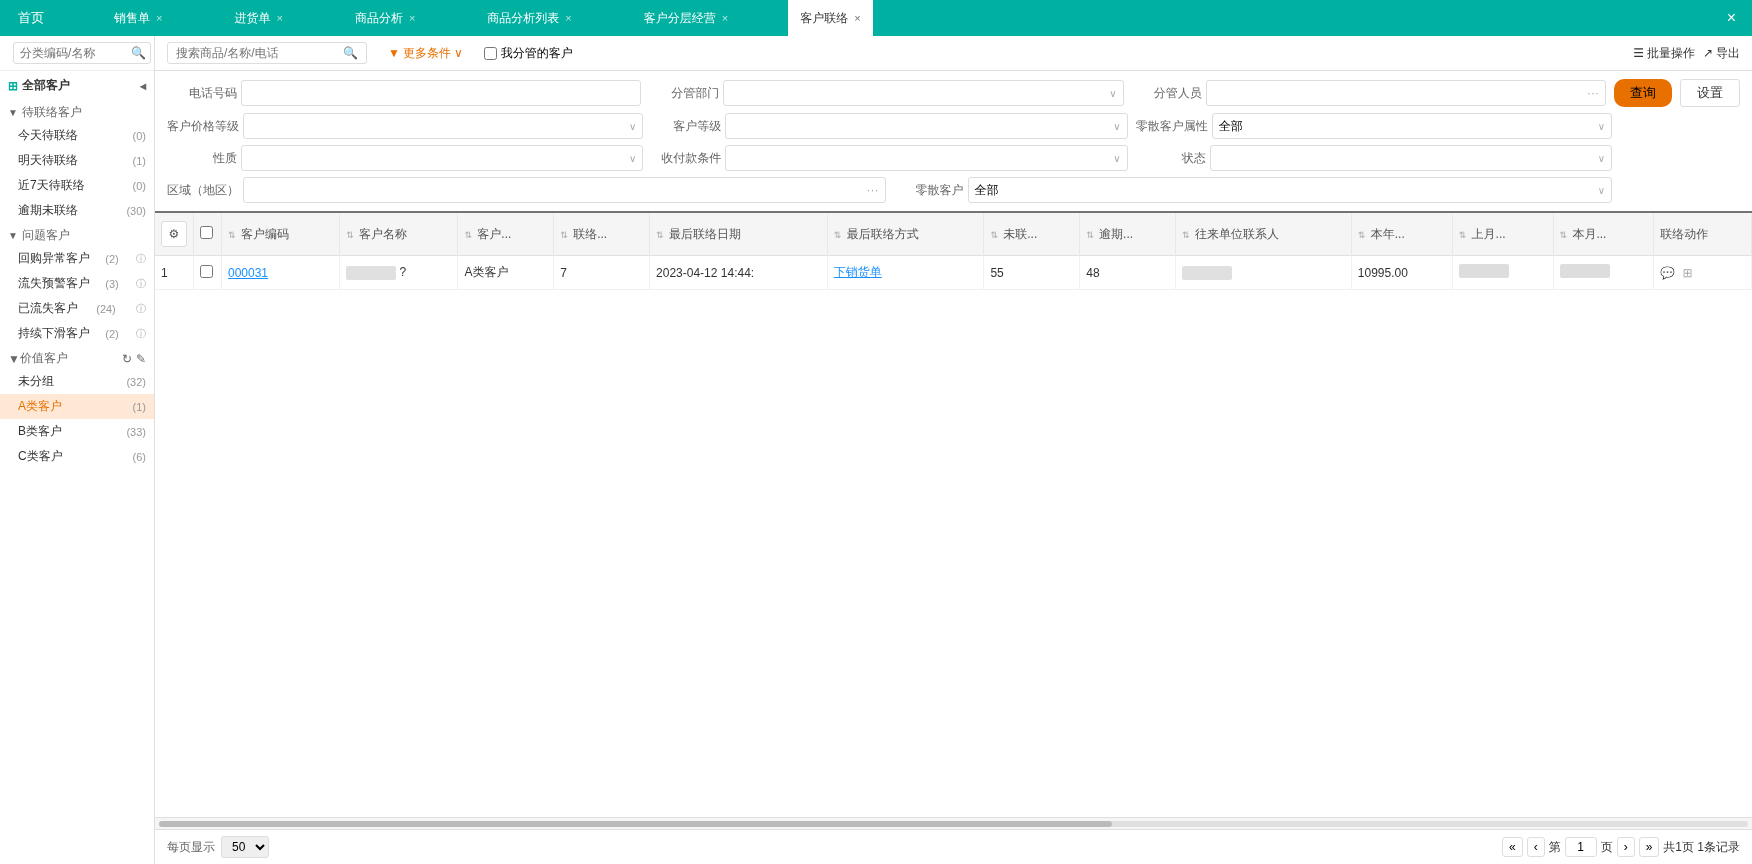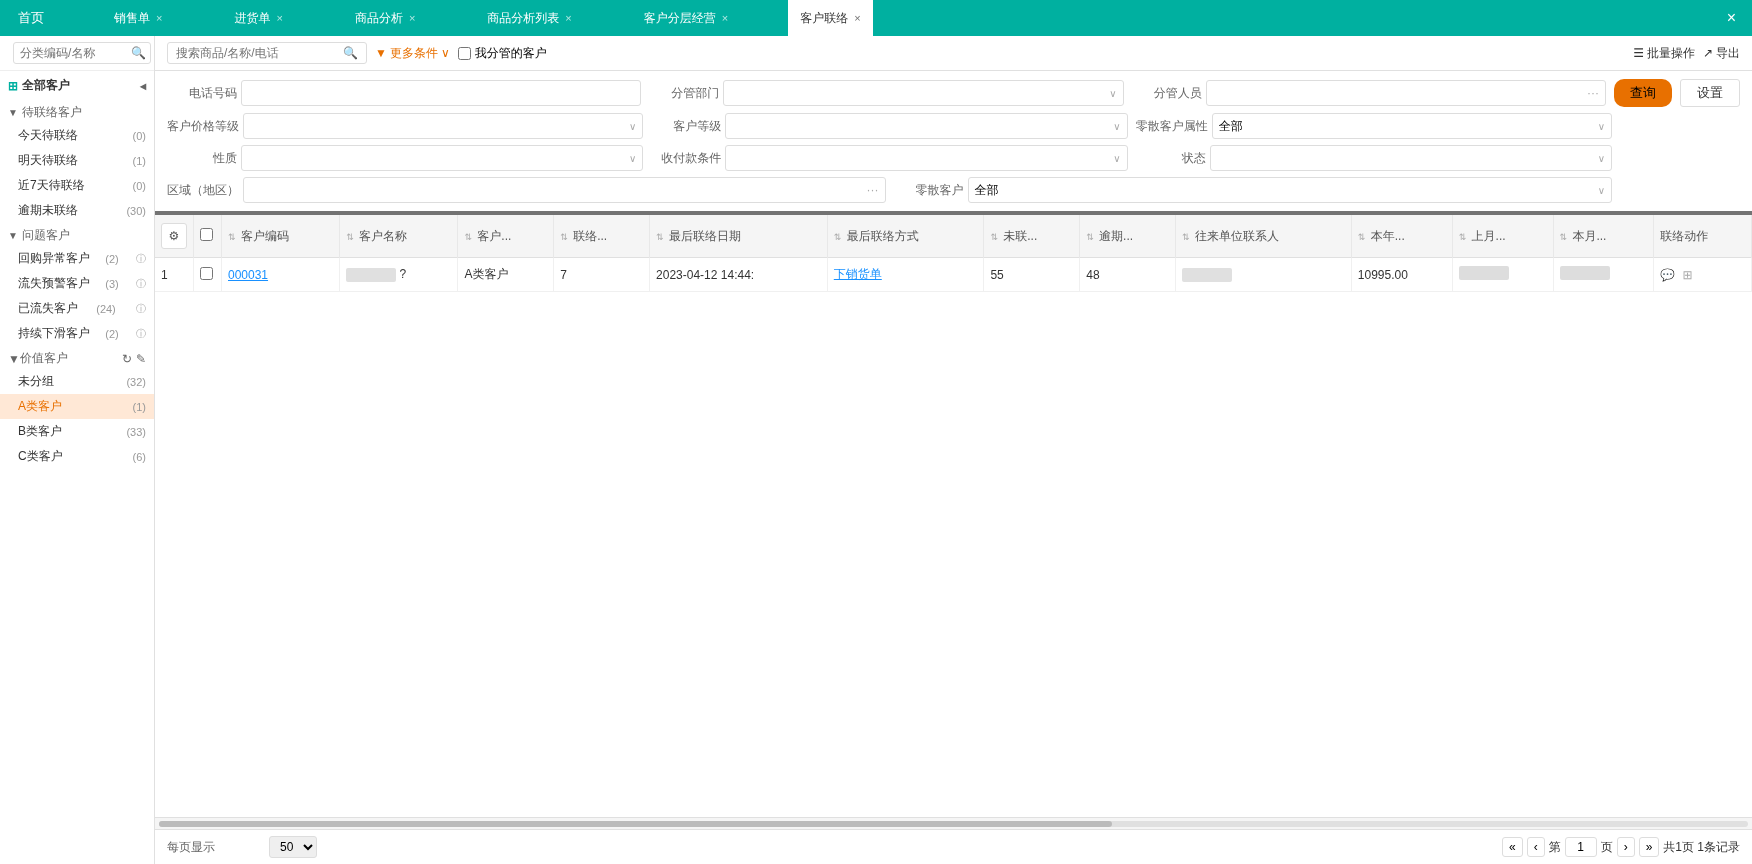--- a/index.html
+++ b/index.html
@@ -139,21 +139,21 @@
       overflow: hidden;
     }
 
     
     .filter-toolbar {
       background: white;
       padding: 6px 12px;
       display: flex;
       align-items: center;
       border-bottom: 1px solid #e0e0e0;
-      gap: 8px;
+      gap: 21px;
     }
     .filter-search-box {
       display: flex;
       align-items: center;
       border: 1px solid #ddd;
       border-radius: 3px;
       padding: 3px 8px;
       width: 200px;
     }
     .filter-search-box input {
@@ -186,21 +186,21 @@
       align-items: center;
       gap: 3px;
       cursor: pointer;
       color: #333;
       font-size: 12px;
     }
 
     
     .filter-panel {
       background: white;
-      border-bottom: 4px solid #737373;
+      border-bottom: 2px solid #737373;
       padding: 8px 12px;
     }
     .filter-row {
       display: flex;
       align-items: center;
       margin-bottom: 6px;
       gap: 8px;
     }
     .filter-row:last-child { margin-bottom: 0; }
     .filter-item {
@@ -308,21 +308,20 @@
       gap: 8px;
       flex-shrink: 0;
     }
     .footer-left { display: flex; align-items: center; gap: 6px; }
     .footer-label { color: #666; }
     .per-page-select {
       border: 1px solid #ddd;
       border-radius: 3px;
       padding: 2px 6px;
       font-size: 12px;
-      margin-left: 48px;
     }
     .footer-right { margin-left: auto; display: flex; align-items: center; gap: 4px; color: #333; }
     .page-btn {
       border: 1px solid #ddd;
       border-radius: 3px;
       padding: 2px 6px;
       background: white;
       cursor: pointer;
       font-size: 12px;
     }

